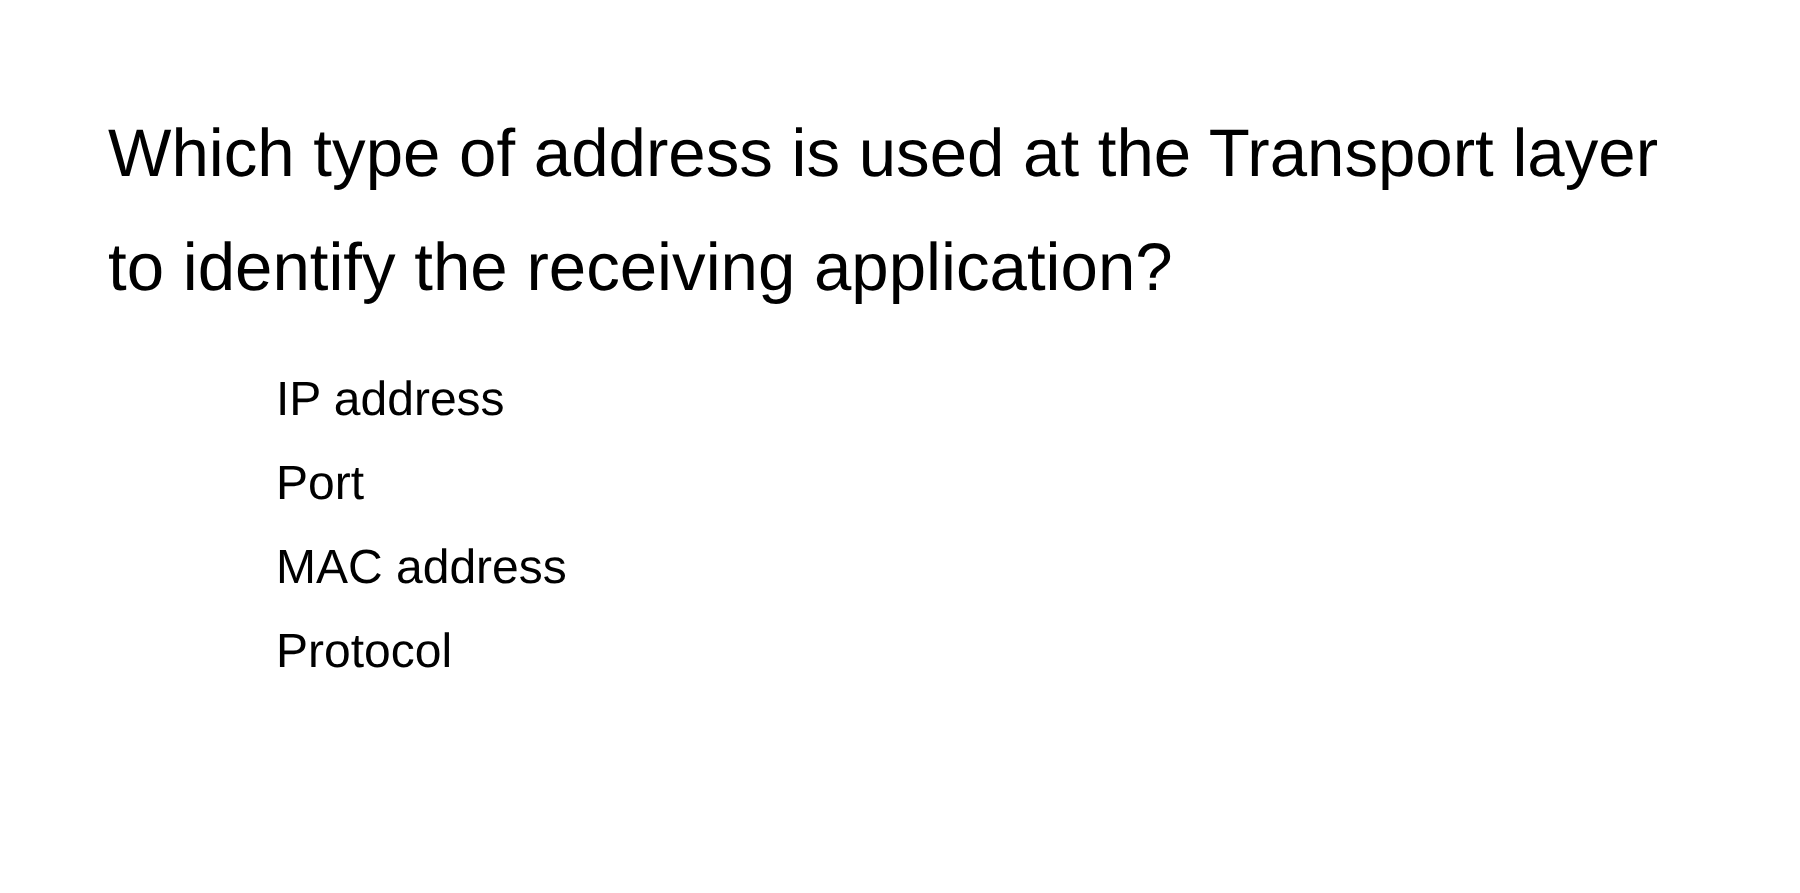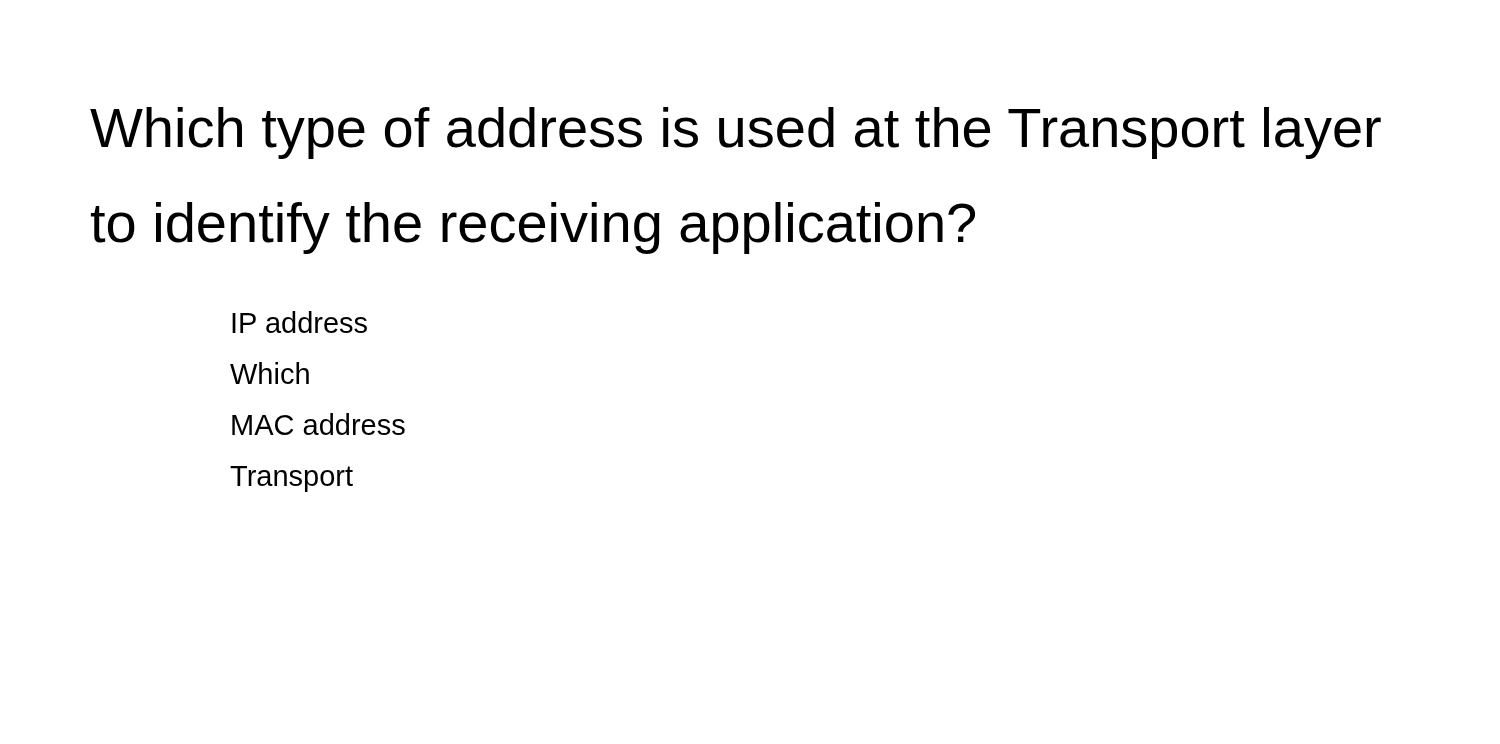--- a/index.html
+++ b/index.html
@@ -20,28 +20,28 @@
       font-size: 56px;
       line-height: 1.7;
       font-weight: 400;
       margin-bottom: 28px;
       max-width: 1320px;
     }
     .options {
       padding-left: 140px;
     }
     .option {
-      font-size: 29px;
+      font-size: 40px;
       line-height: 1.75;
       font-weight: 400;
     }
   </style>
 </head>
 <body>
 
 <div class="question">Which type of address is used at the Transport layer to identify the receiving application?</div>
 
 <div class="options">
   <div class="option">IP address</div>
-  <div class="option">Which</div>
+  <div class="option">Port</div>
   <div class="option">MAC address</div>
-  <div class="option">Transport</div>
+  <div class="option">Protocol</div>
 </div>
 
 </body></html>

